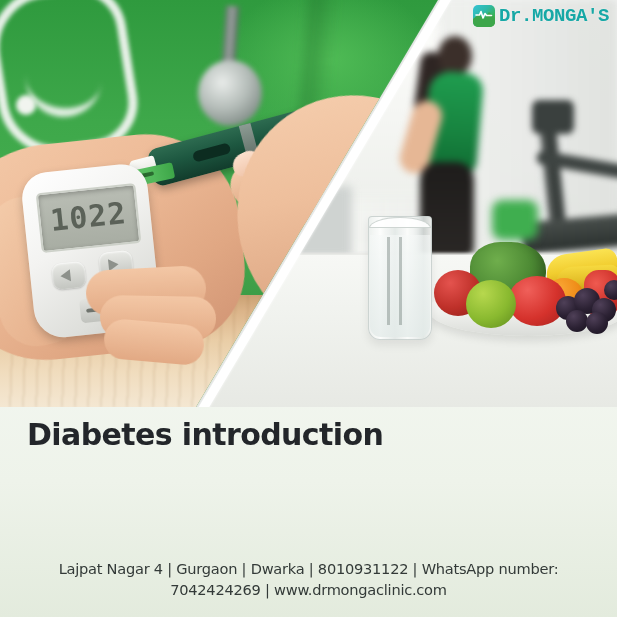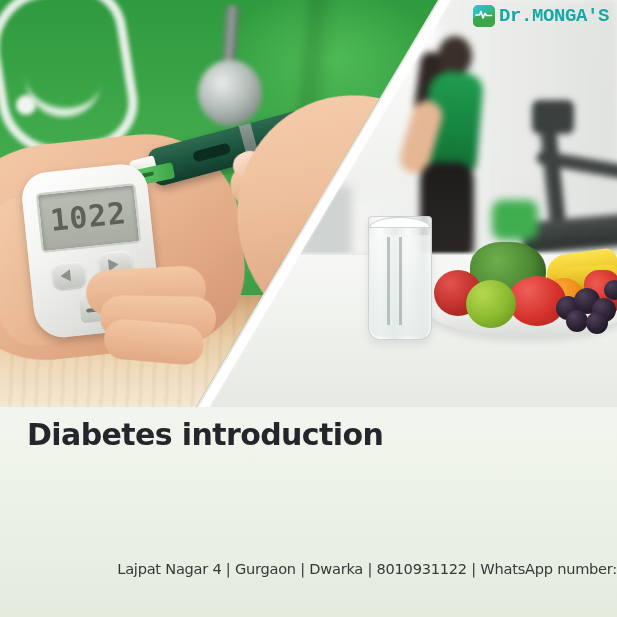--- a/index.html
+++ b/index.html
@@ -559,21 +559,21 @@
     white-space: nowrap;
   }
 
   
   .footer {
     position: absolute;
     left: 0;
     top: 552px;
     width: 617px;
     height: 65px;
-    text-align: right;
+    text-align: center;
     padding-top: 7px;
     box-sizing: border-box;
   }
   .footer-line {
     font-family: "DejaVu Sans", sans-serif;
     font-size: 14.6px;
     color: #333a38;
     line-height: 1.42;
     letter-spacing: -0.25px;
     white-space: nowrap;
@@ -690,15 +690,16 @@
       <div class="logo-text">Dr.MONGA'S</div>
     </div>
   </div>
 
   <div class="title-band">
     <div class="title">Diabetes introduction</div>
   </div>
 
   <div class="footer">
     <div class="footer-line">Lajpat Nagar 4 | Gurgaon | Dwarka | 8010931122 | WhatsApp number:</div>
+    <div class="footer-line">7042424269 | www.drmongaclinic.com</div>
   </div>
 
 </div>
 
 </body></html>

